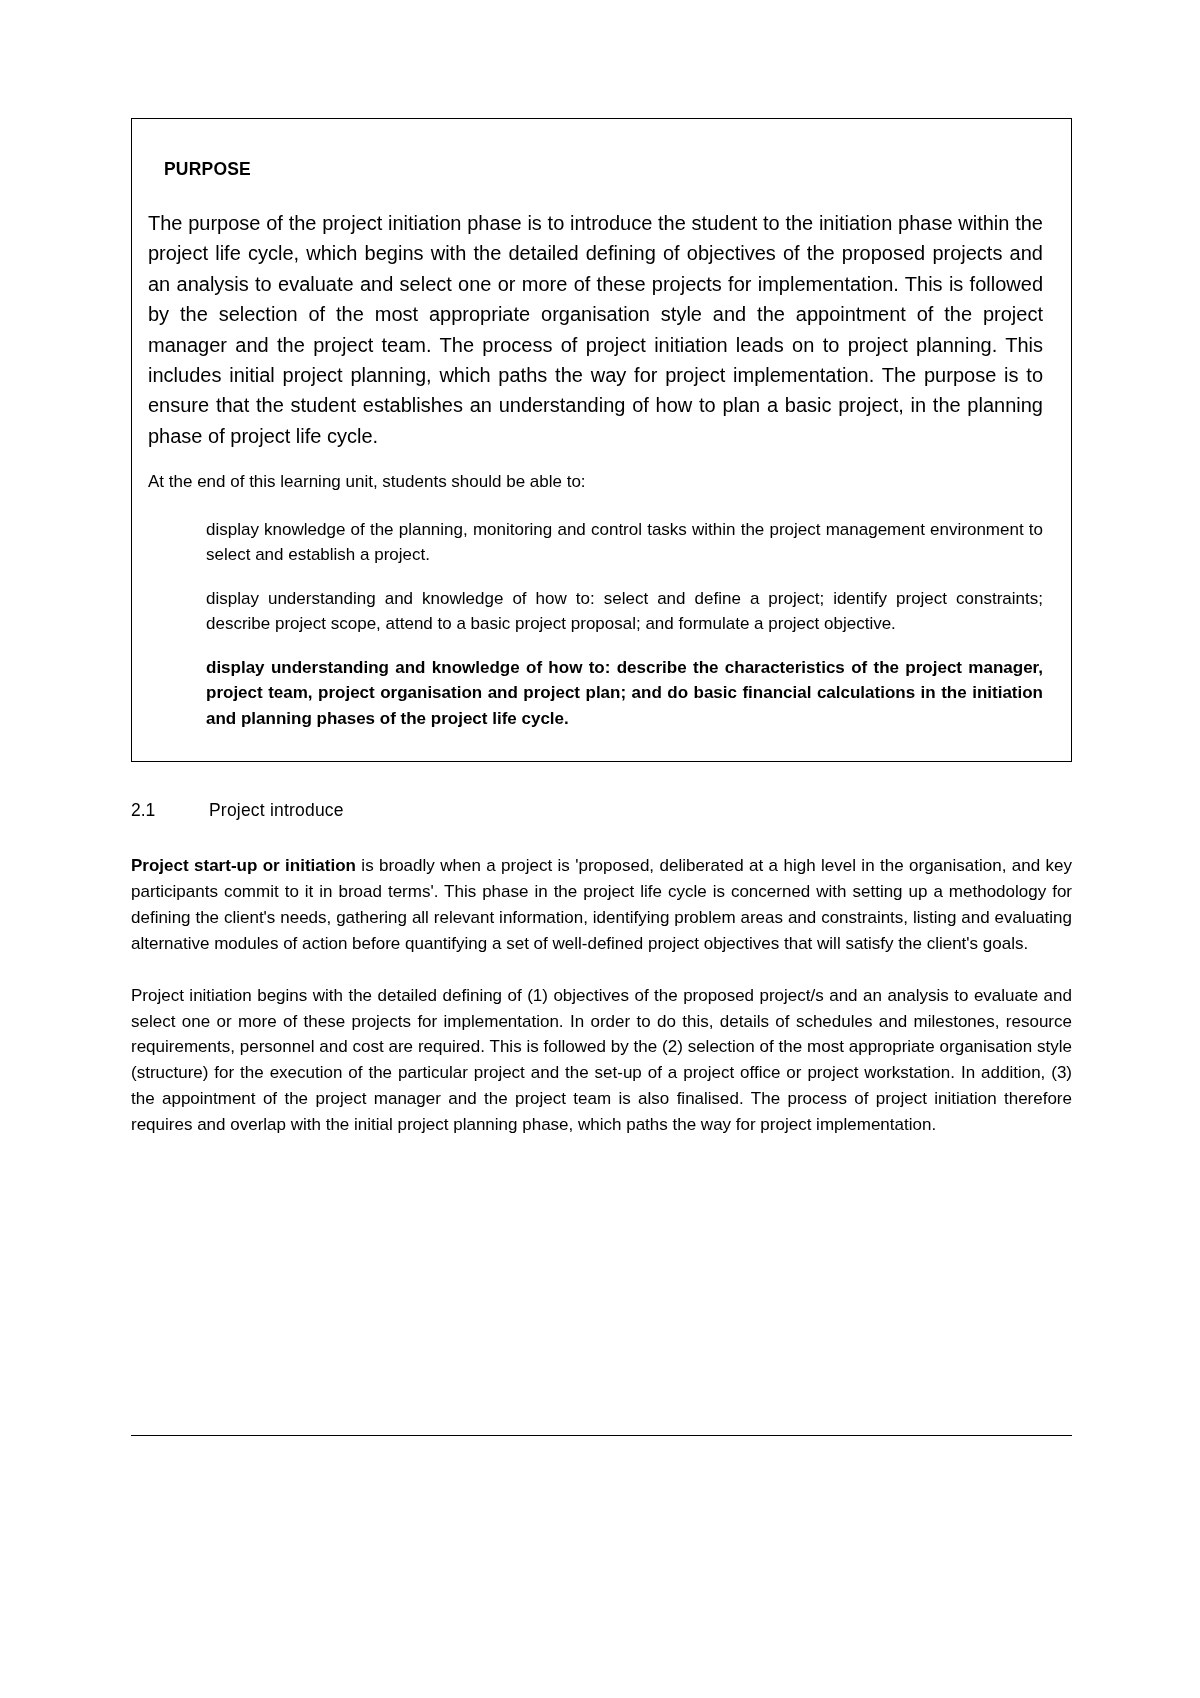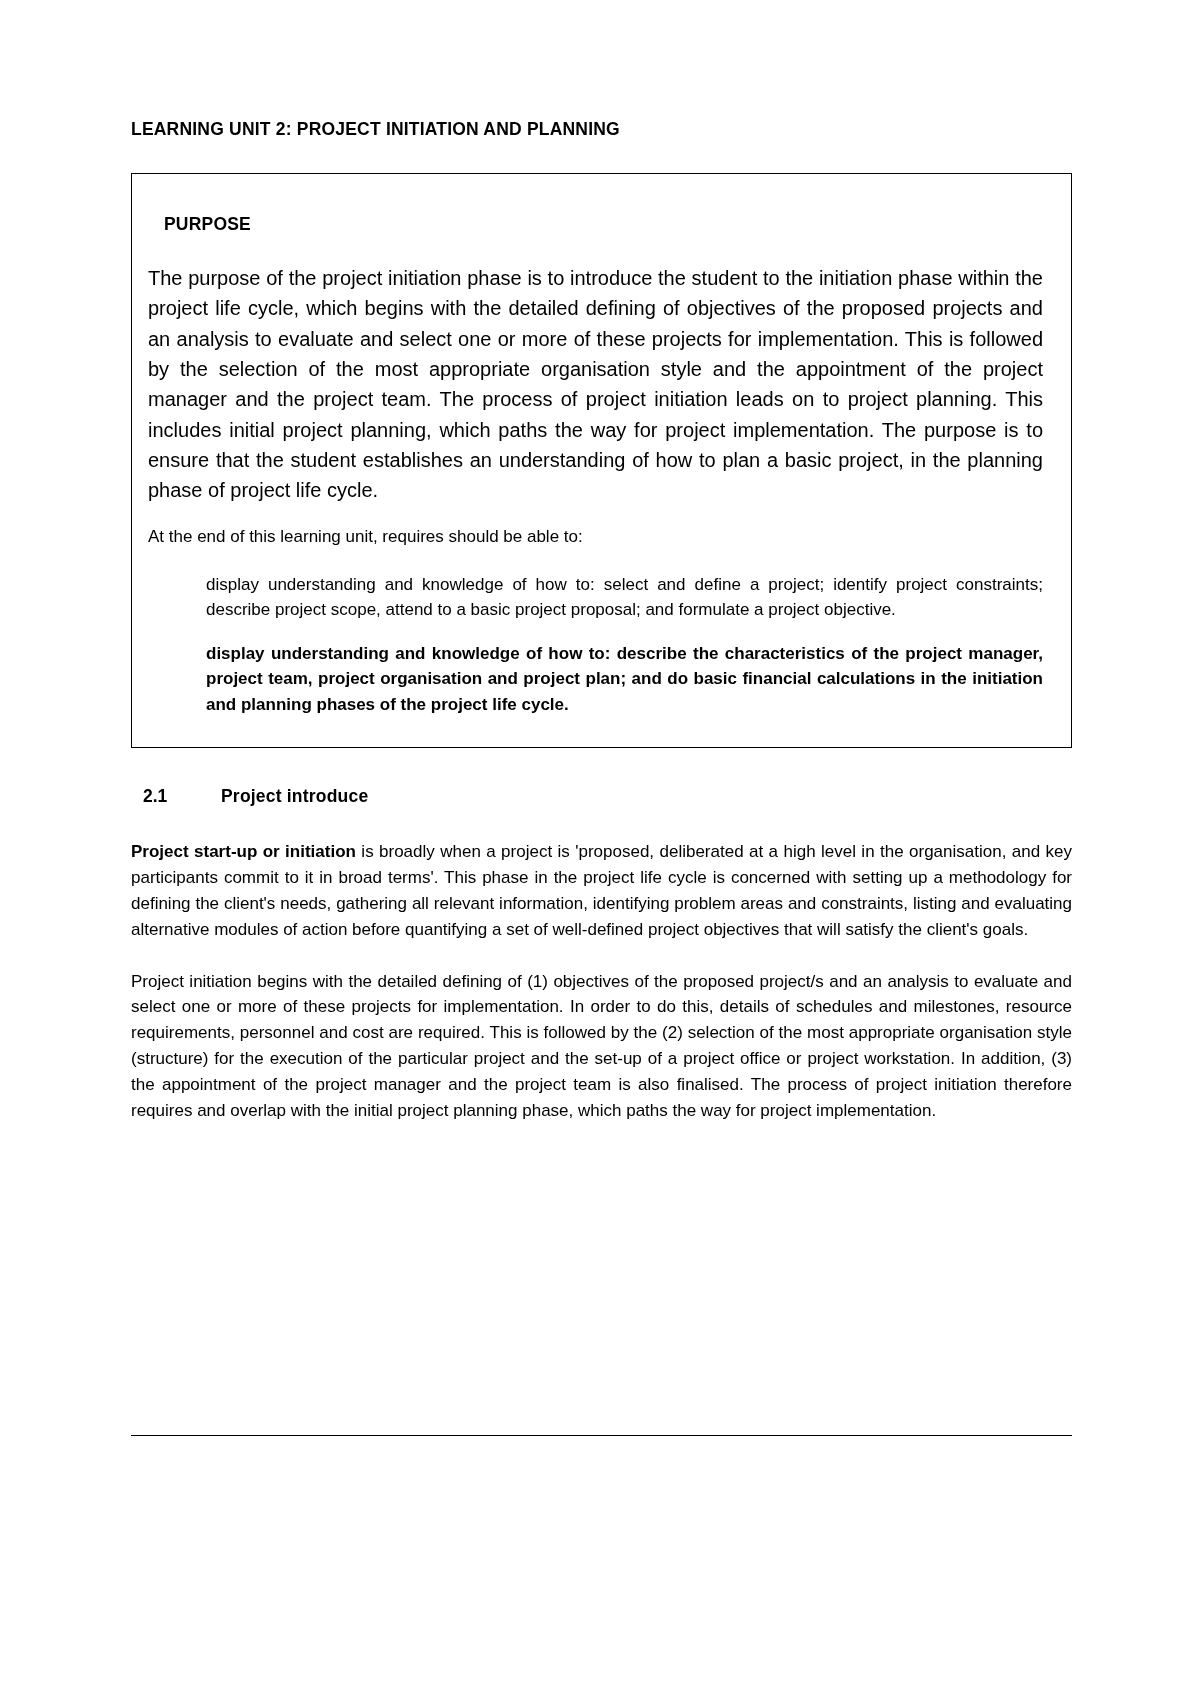--- a/index.html
+++ b/index.html
@@ -67,22 +67,22 @@
     line-height: 1.5;
     text-align: justify;
     margin: 0 0 18px 0;
     padding-left: 58px;
   }
   .outcome-list li:last-child { margin-bottom: 0; font-weight: bold; }
   .heading-row {
     display: flex;
     align-items: flex-start;
     font-size: 17.5px;
-    font-weight: bold;
-    margin: 0 0 32px 12px;
+    font-weight: normal;
+    margin: 0 0 32px 0;
   }
   .heading-num {
     width: 78px;
     flex: 0 0 78px;
   }
   .heading-text {
     letter-spacing: 0.2px;
   }
   .para {
     font-size: 17px;
@@ -97,30 +97,30 @@
     right: 128px;
     bottom: 262px;
     border-top: 1.5px solid #000000;
   }
 </style>
 </head>
 <body>
 
 <div class="page">
 
-  <h1 class="doc-title">LEARNING UNIT 2: PROJECT INITIATION AND PLANNING</h1>
 
   <div class="box">
     <div class="box-inner">
       <div class="section-head">PURPOSE</div>
       <p class="body">The purpose of the project initiation phase is to introduce the student to the initiation phase within the project life cycle, which begins with the detailed defining of objectives of the proposed projects and an analysis to evaluate and select one or more of these projects for implementation. This is followed by the selection of the most appropriate organisation style and the appointment of the project manager and the project team. The process of project initiation leads on to project planning. This includes initial project planning, which paths the way for project implementation. The purpose is to ensure that the student establishes an understanding of how to plan a basic project, in the planning phase of project life cycle.</p>
 
-      <p class="lead">At the end of this learning unit, requires should be able to:</p>
+      <p class="lead">At the end of this learning unit, students should be able to:</p>
 
       <ul class="outcome-list">
+        <li>display knowledge of the planning, monitoring and control tasks within the project management environment to select and establish a project.</li>
         <li>display understanding and knowledge of how to: select and define a project; identify project constraints; describe project scope, attend to a basic project proposal; and formulate a project objective.</li>
         <li>display understanding and knowledge of how to: describe the characteristics of the project manager, project team, project organisation and project plan; and do basic financial calculations in the initiation and planning phases of the project life cycle.</li>
       </ul>
     </div>
   </div>
 
   <div class="heading-row">
     <span class="heading-num">2.1</span>
     <span class="heading-text">Project introduce</span>
   </div>

